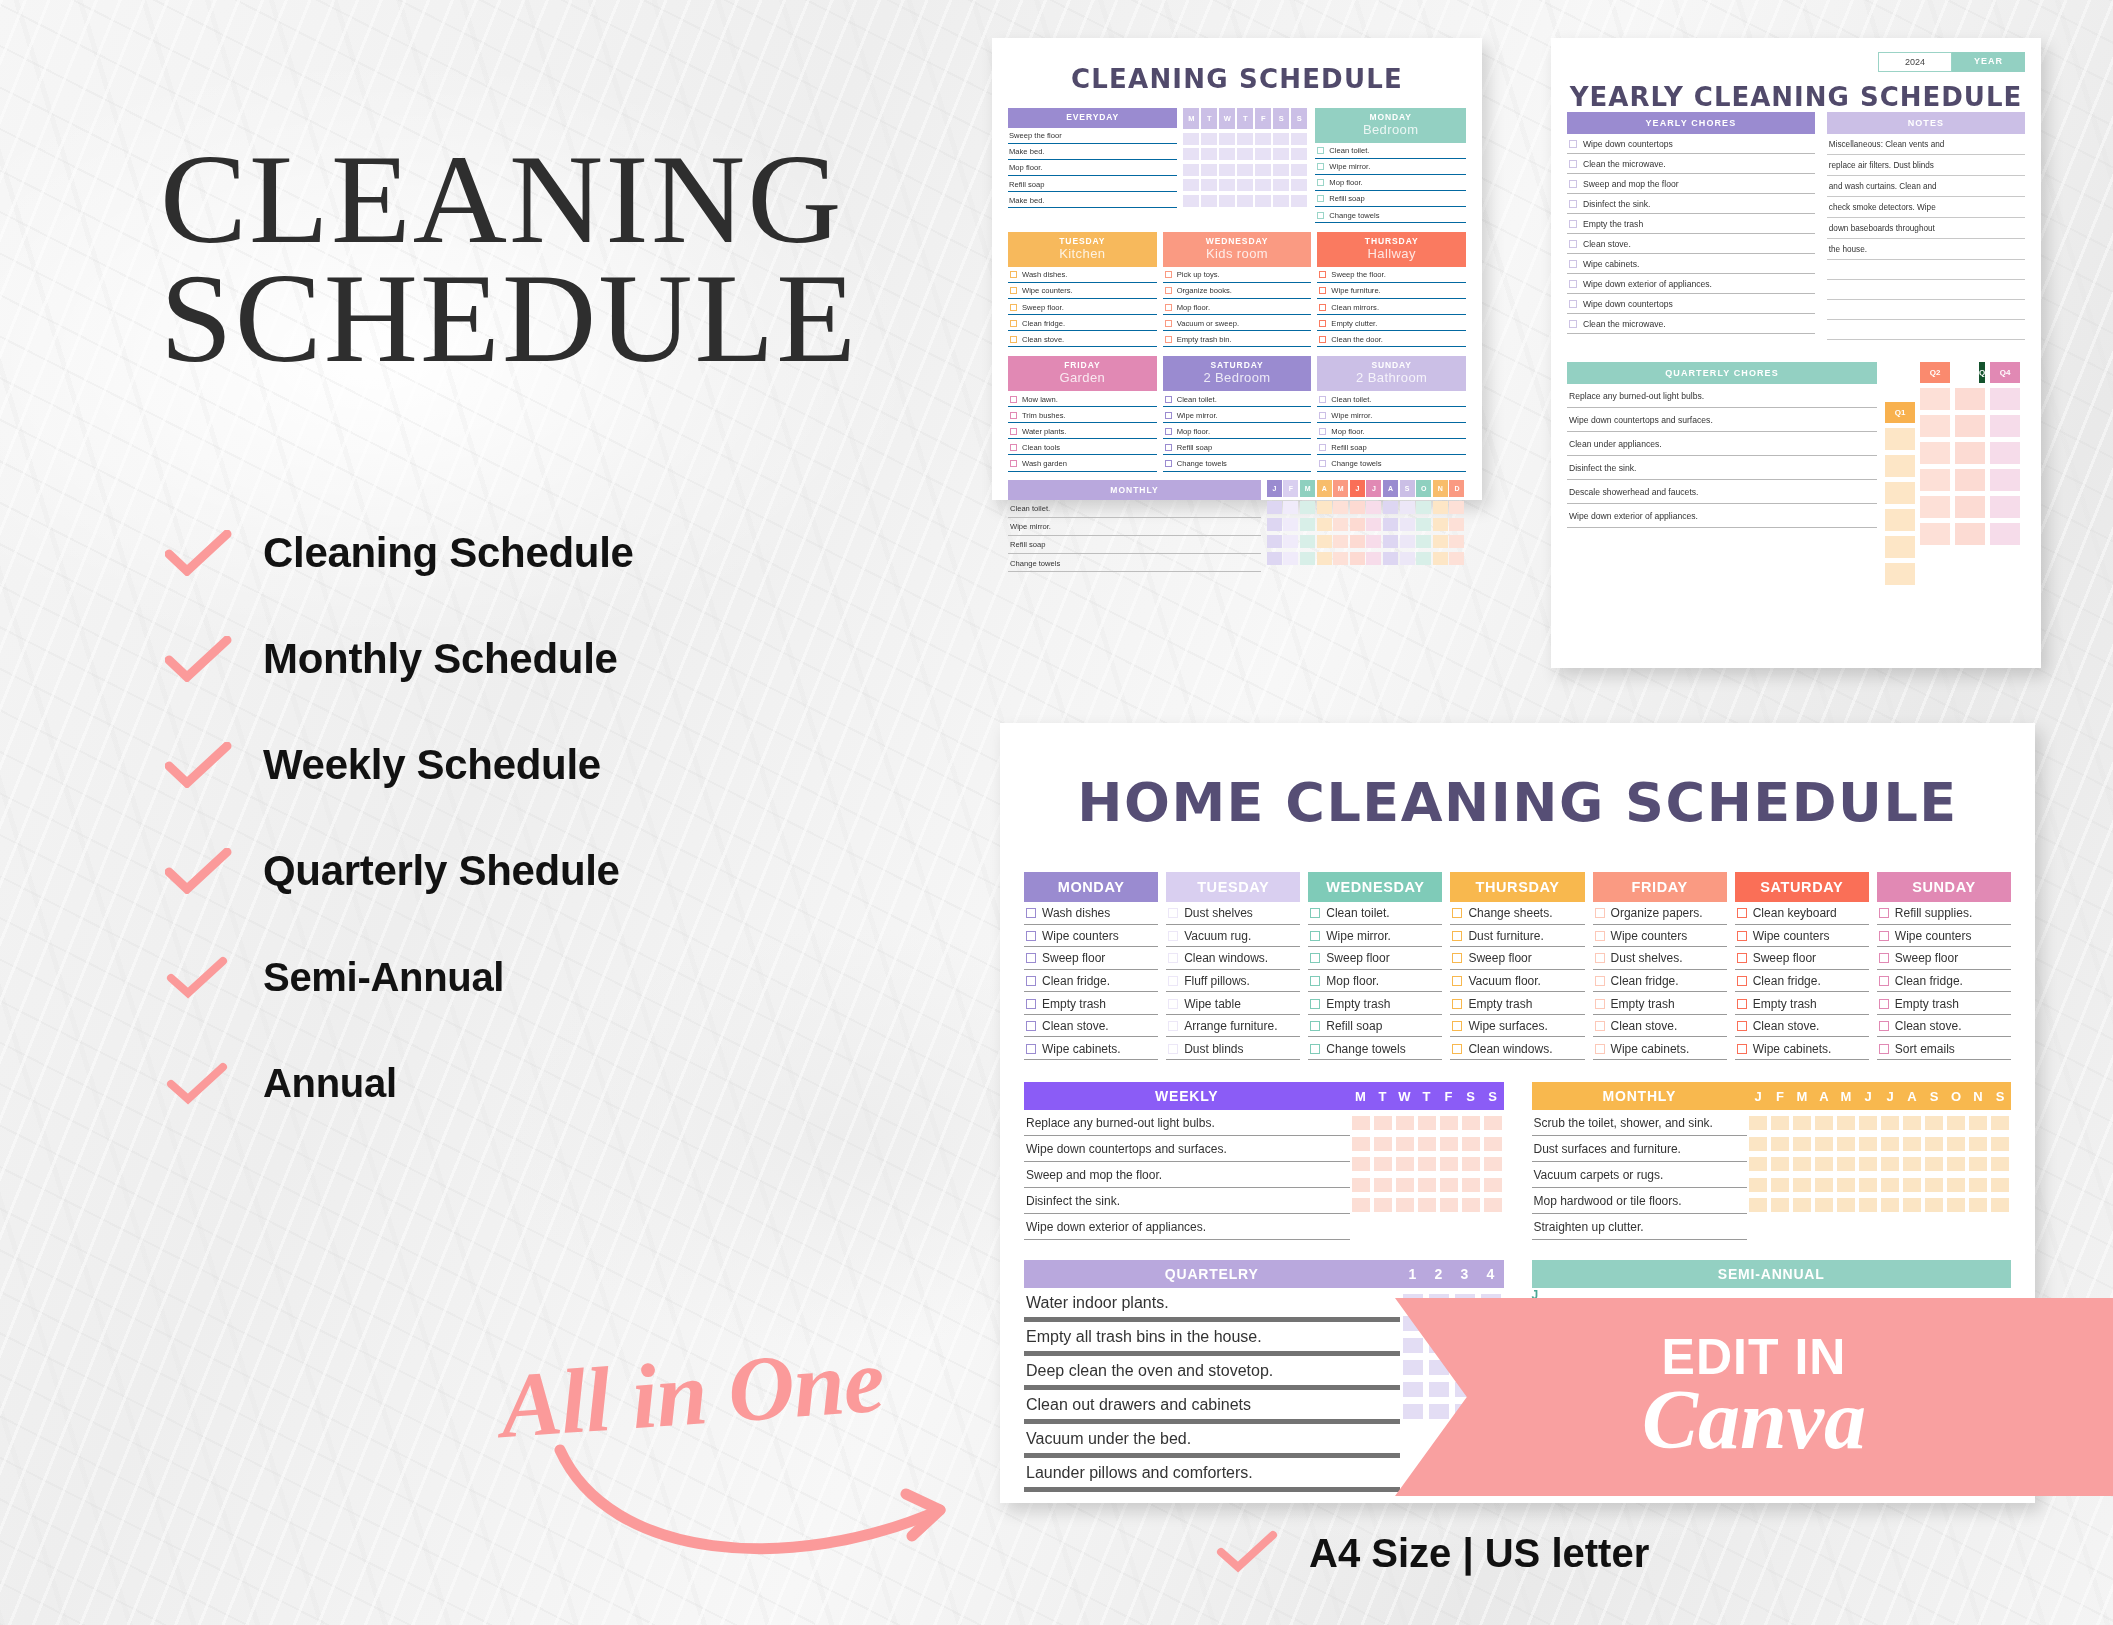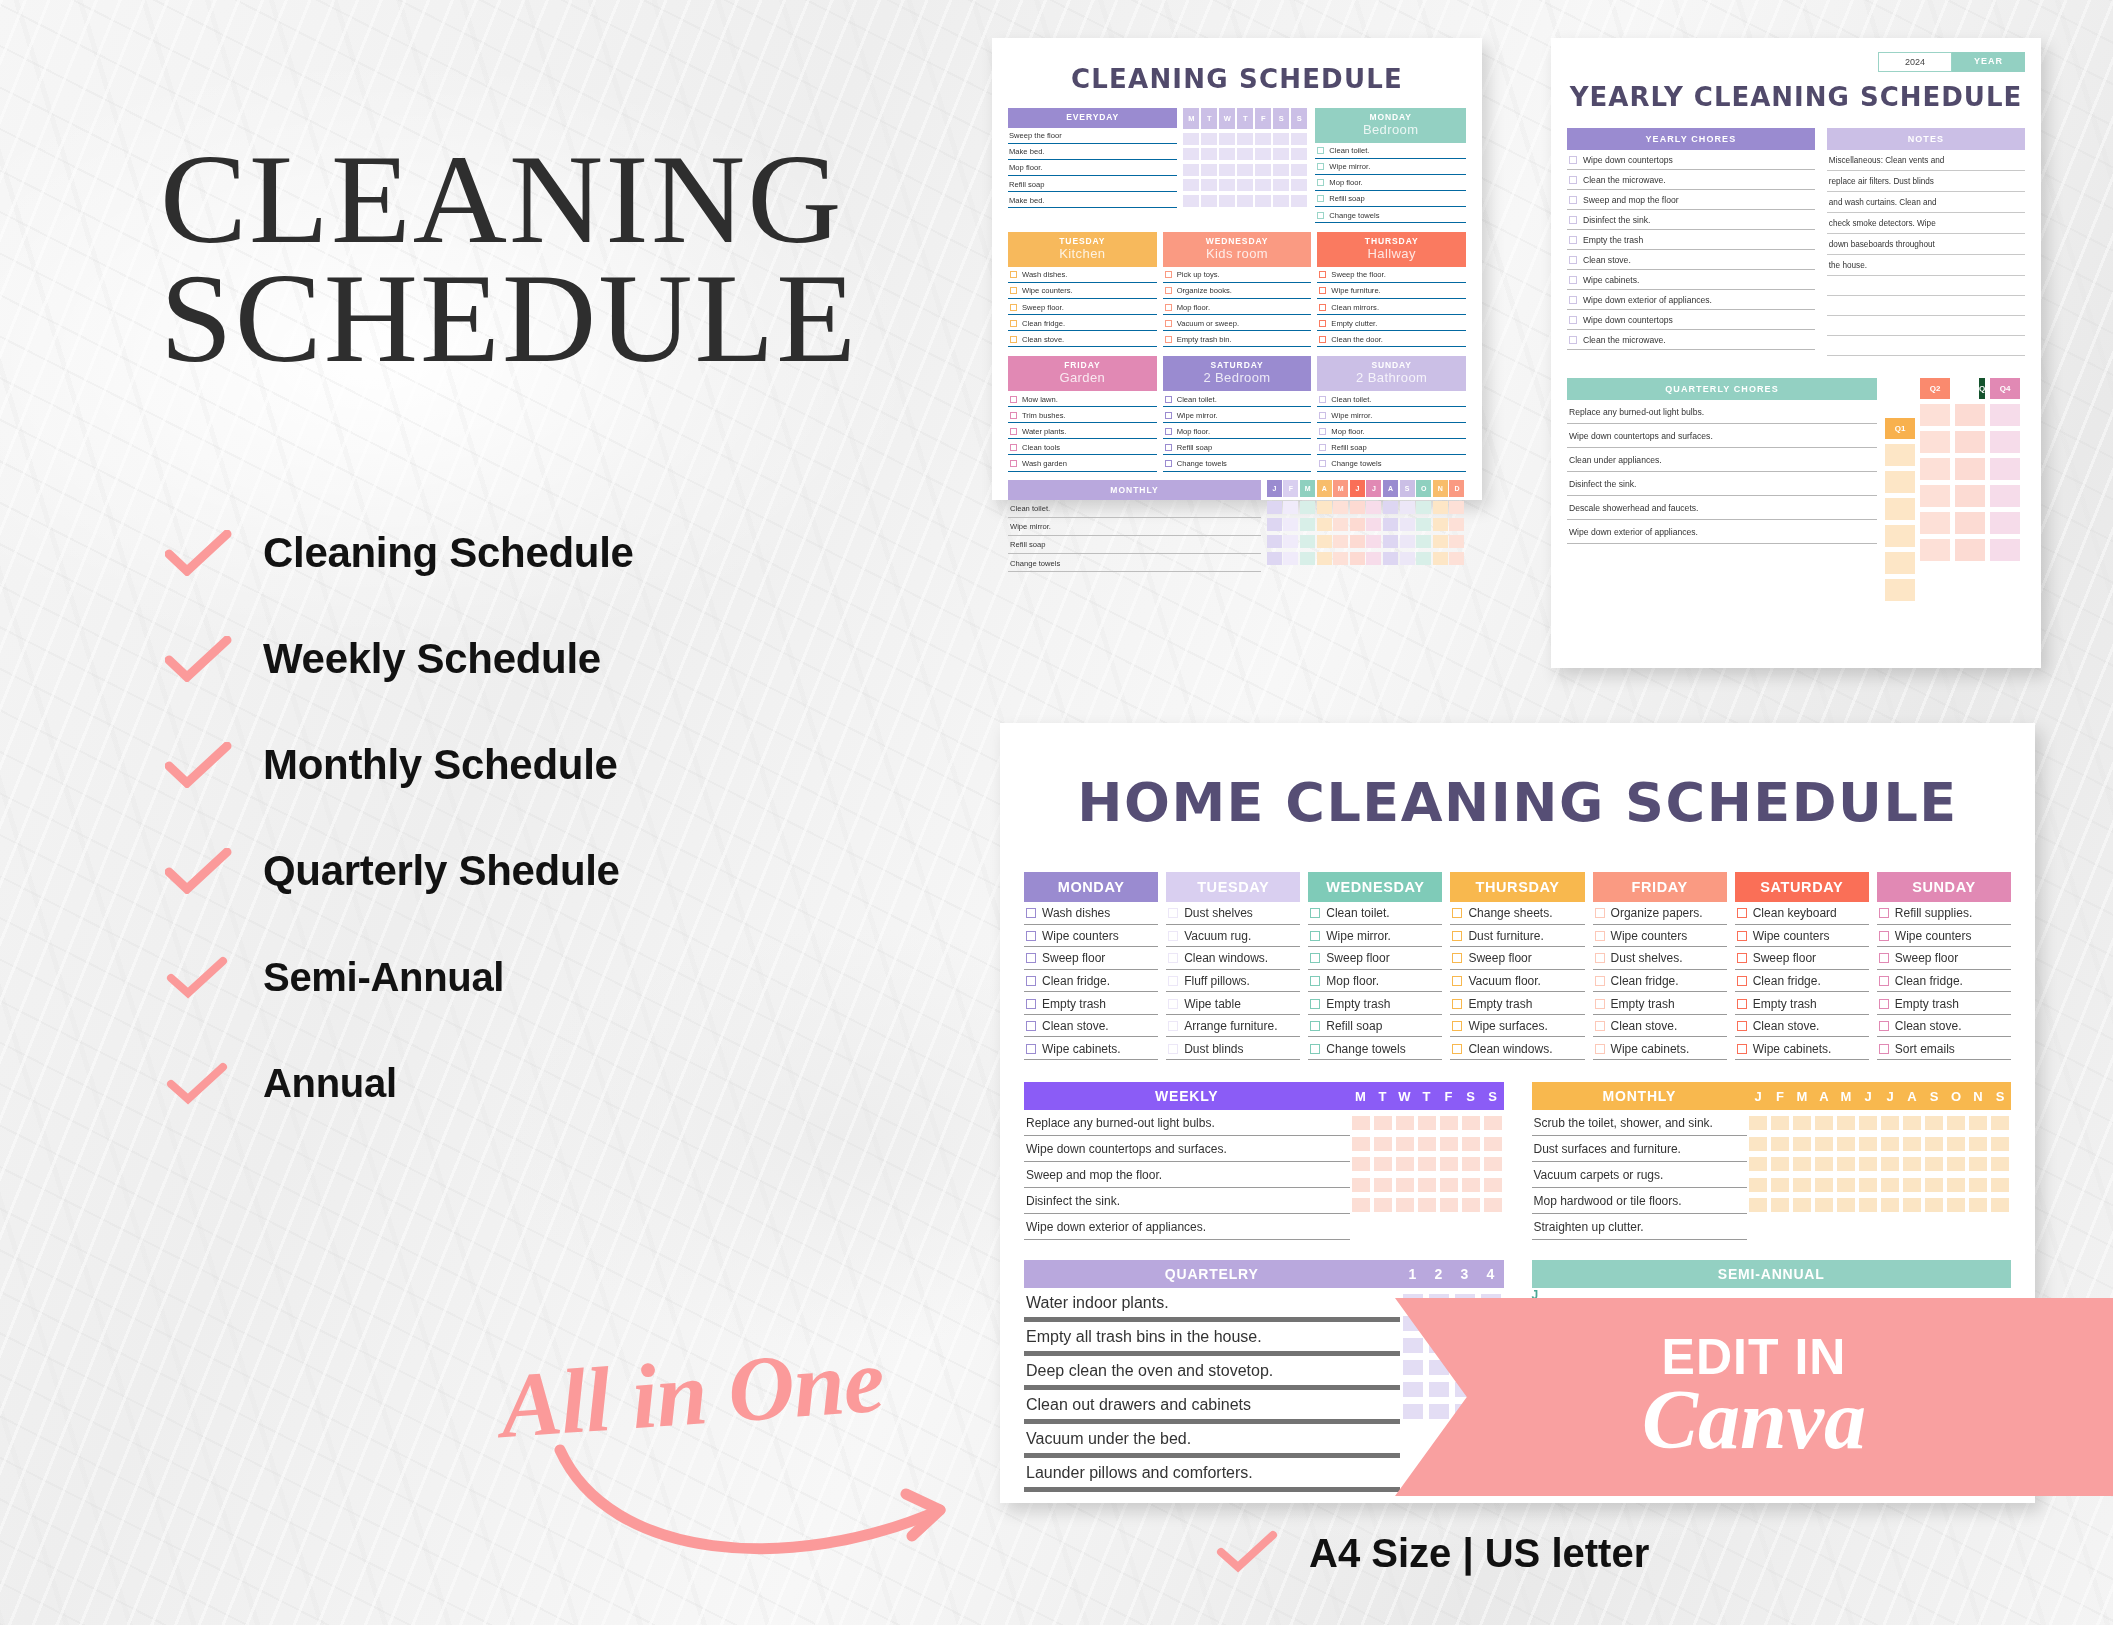--- a/index.html
+++ b/index.html
@@ -89,21 +89,21 @@
   .mgrid { display:flex; }
   .mcol { width:15px; margin-right:1.6px; }
   .mhead { color:#fff; font-size:7px; font-weight:700; text-align:center; padding:5px 0; }
   .mcell { height:13px; margin-top:4px; }
 
   
   #sheet2 { left: 1551px; top: 38px; width: 490px; height: 630px; padding: 14px 16px; }
   .yearbox { display:flex; justify-content:flex-end; margin-bottom:10px; }
   .yearval { border:1px solid #9bd3c6; font-size:9px; color:#444; padding:4px 26px; text-align:center; }
   .yearlbl { background:#93d0c2; color:#fff; font-size:9px; font-weight:700; letter-spacing:1px; padding:4px 22px; }
-  .s2-title { text-align:center; font-size:26px; font-weight:700; color:#514a6b; letter-spacing:1px; margin-bottom:16px; font-family:"DejaVu Sans", sans-serif; }
+  .s2-title { text-align:center; font-size:26px; font-weight:700; color:#514a6b; letter-spacing:1px; font-family:"DejaVu Sans", sans-serif; }
   .s2-cols { display:flex; gap:12px; }
   .s2-hdr { color:#fff; text-align:center; font-size:9px; font-weight:700; letter-spacing:1.1px; padding:6px 0; }
   .s2-task { font-size:8.6px; color:#333; border-bottom:1px solid #b9b9b9; padding:5px 2px 4px; display:flex; align-items:center; }
   .cb2 { width:8px; height:8px; border:1.3px solid #cdc3e4; margin-right:6px; flex:none; }
   .note-line { font-size:8.2px; color:#333; border-bottom:1px solid #c8c8c8; padding:6px 2px 5px; min-height:20px; }
   .q-wrap { display:flex; margin-top:22px; gap:8px; }
   .qcol { width:30px; margin-right:5px; }
   .qhead { color:#fff; font-size:8px; font-weight:700; text-align:center; padding:6px 0; }
   .qcell { height:22px; margin-top:5px; }
   .q-task { font-size:8.6px; color:#333; border-bottom:1px solid #b9b9b9; padding:7px 2px 6px; }
@@ -179,29 +179,29 @@
           </svg>
       </span>
       <span class="feat-label">Cleaning Schedule</span>
     </div>
     <div class="feat">
       <span class="check">
         <svg width="76" height="46" viewBox="0 0 76 46">
             <path d="M4 24 L22 41 L62 4" stroke="#fb9a9a" stroke-width="9" fill="none" stroke-linecap="round"></path>
           </svg>
       </span>
-      <span class="feat-label">Weekly Schedule</span>
+      <span class="feat-label">Monthly Schedule</span>
     </div>
     <div class="feat">
       <span class="check">
         <svg width="76" height="46" viewBox="0 0 76 46">
             <path d="M4 24 L22 41 L62 4" stroke="#fb9a9a" stroke-width="9" fill="none" stroke-linecap="round"></path>
           </svg>
       </span>
-      <span class="feat-label">Monthly Schedule</span>
+      <span class="feat-label">Weekly Schedule</span>
     </div>
     <div class="feat">
       <span class="check">
         <svg width="76" height="46" viewBox="0 0 76 46">
             <path d="M4 24 L22 41 L62 4" stroke="#fb9a9a" stroke-width="9" fill="none" stroke-linecap="round"></path>
           </svg>
       </span>
       <span class="feat-label">Quarterly Shedule</span>
     </div>
     <div class="feat">

